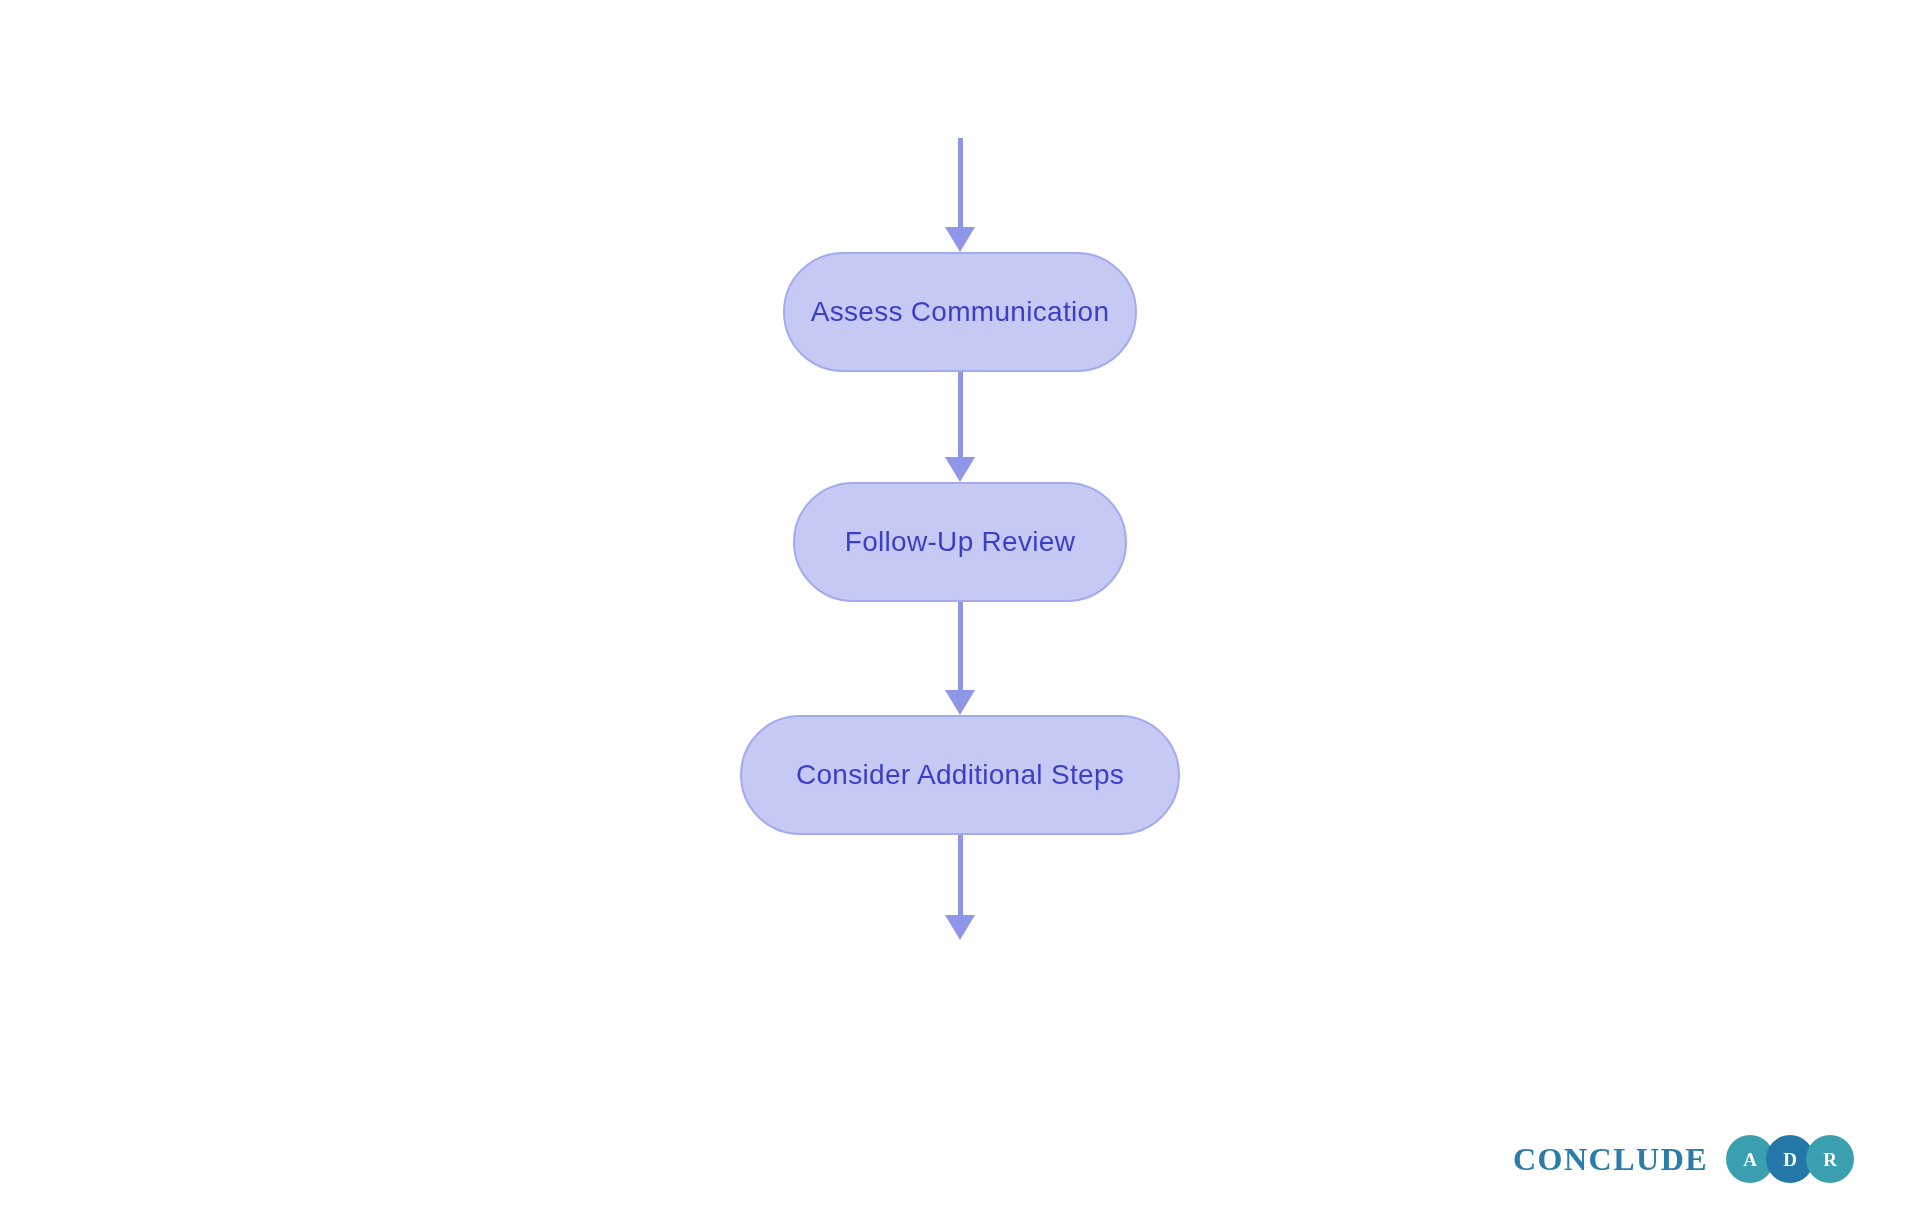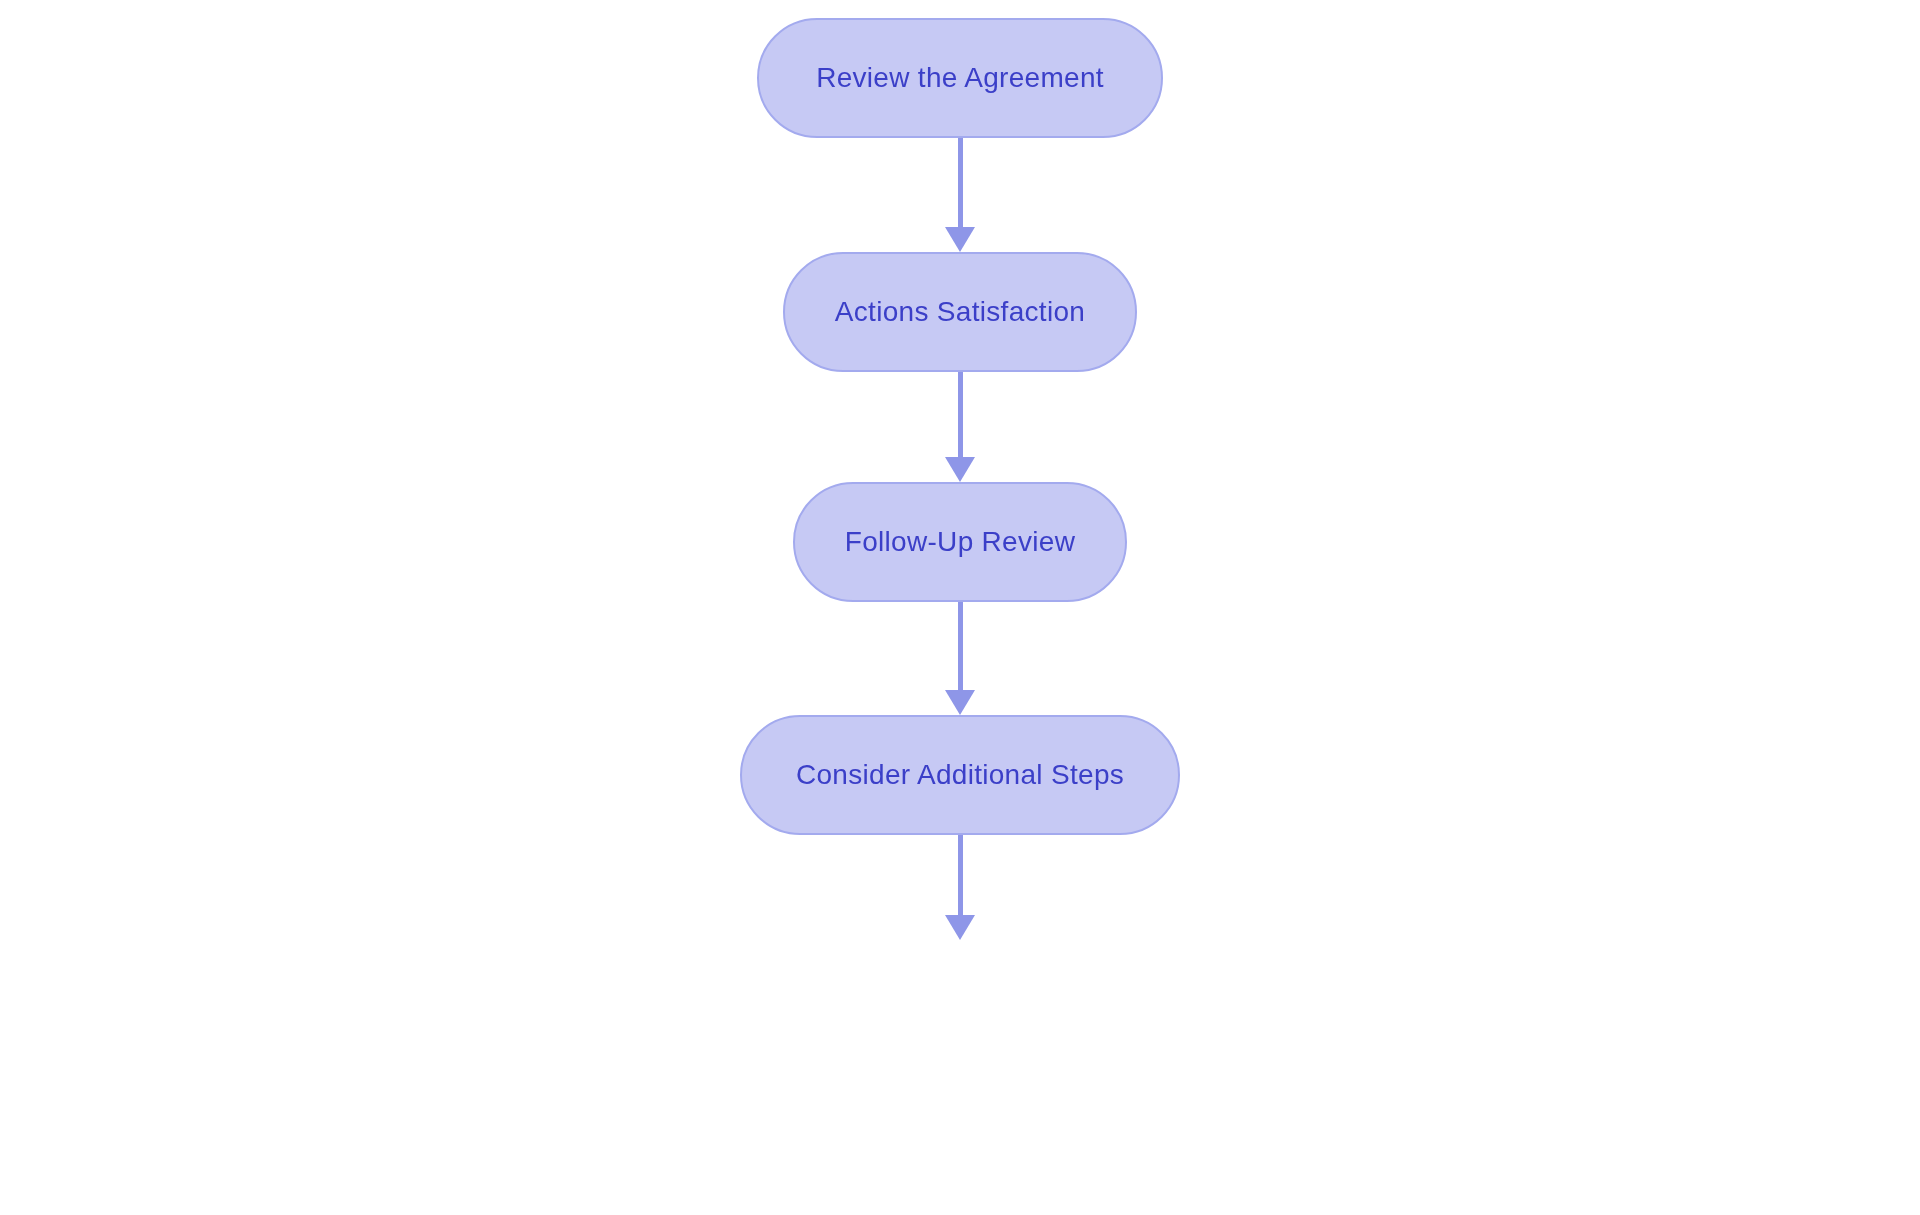--- a/index.html
+++ b/index.html
@@ -99,31 +99,28 @@
   }
   .circle-a { background: #3a9fae; z-index: 1; }
   .circle-d { background: #2478a9; z-index: 2; margin-left: -8px; }
   .circle-r { background: #3a9fae; z-index: 3; margin-left: -8px; }
 </style>
 </head>
 <body>
 
 <div class="canvas">
 
-  <div class="flow-node node-1">
-    <span>Review the Agreement</span>
-  </div>
 
   <div class="arrow arrow-1">
     <div class="arrow-line"></div>
     <div class="arrow-head"></div>
   </div>
 
   <div class="flow-node node-2">
-    <span>Actions Satisfaction</span>
+    <span>Assess Communication</span>
   </div>
 
   <div class="arrow arrow-2">
     <div class="arrow-line"></div>
     <div class="arrow-head"></div>
   </div>
 
   <div class="flow-node node-3">
     <span>Follow-Up Review</span>
   </div>
@@ -136,14 +133,28 @@
   <div class="flow-node node-4">
     <span>Consider Additional Steps</span>
   </div>
 
   <div class="arrow arrow-4">
     <div class="arrow-line"></div>
     <div class="arrow-head"></div>
   </div>
 
 
+  <div class="logo">
+    <span class="logo-wordmark">CONCLUDE</span>
+    <div class="logo-badges">
+      <div class="logo-circle circle-a">
+        <span>A</span>
+      </div>
+      <div class="logo-circle circle-d">
+        <span>D</span>
+      </div>
+      <div class="logo-circle circle-r">
+        <span>R</span>
+      </div>
+    </div>
+  </div>
 
 </div>
 
 </body></html>

